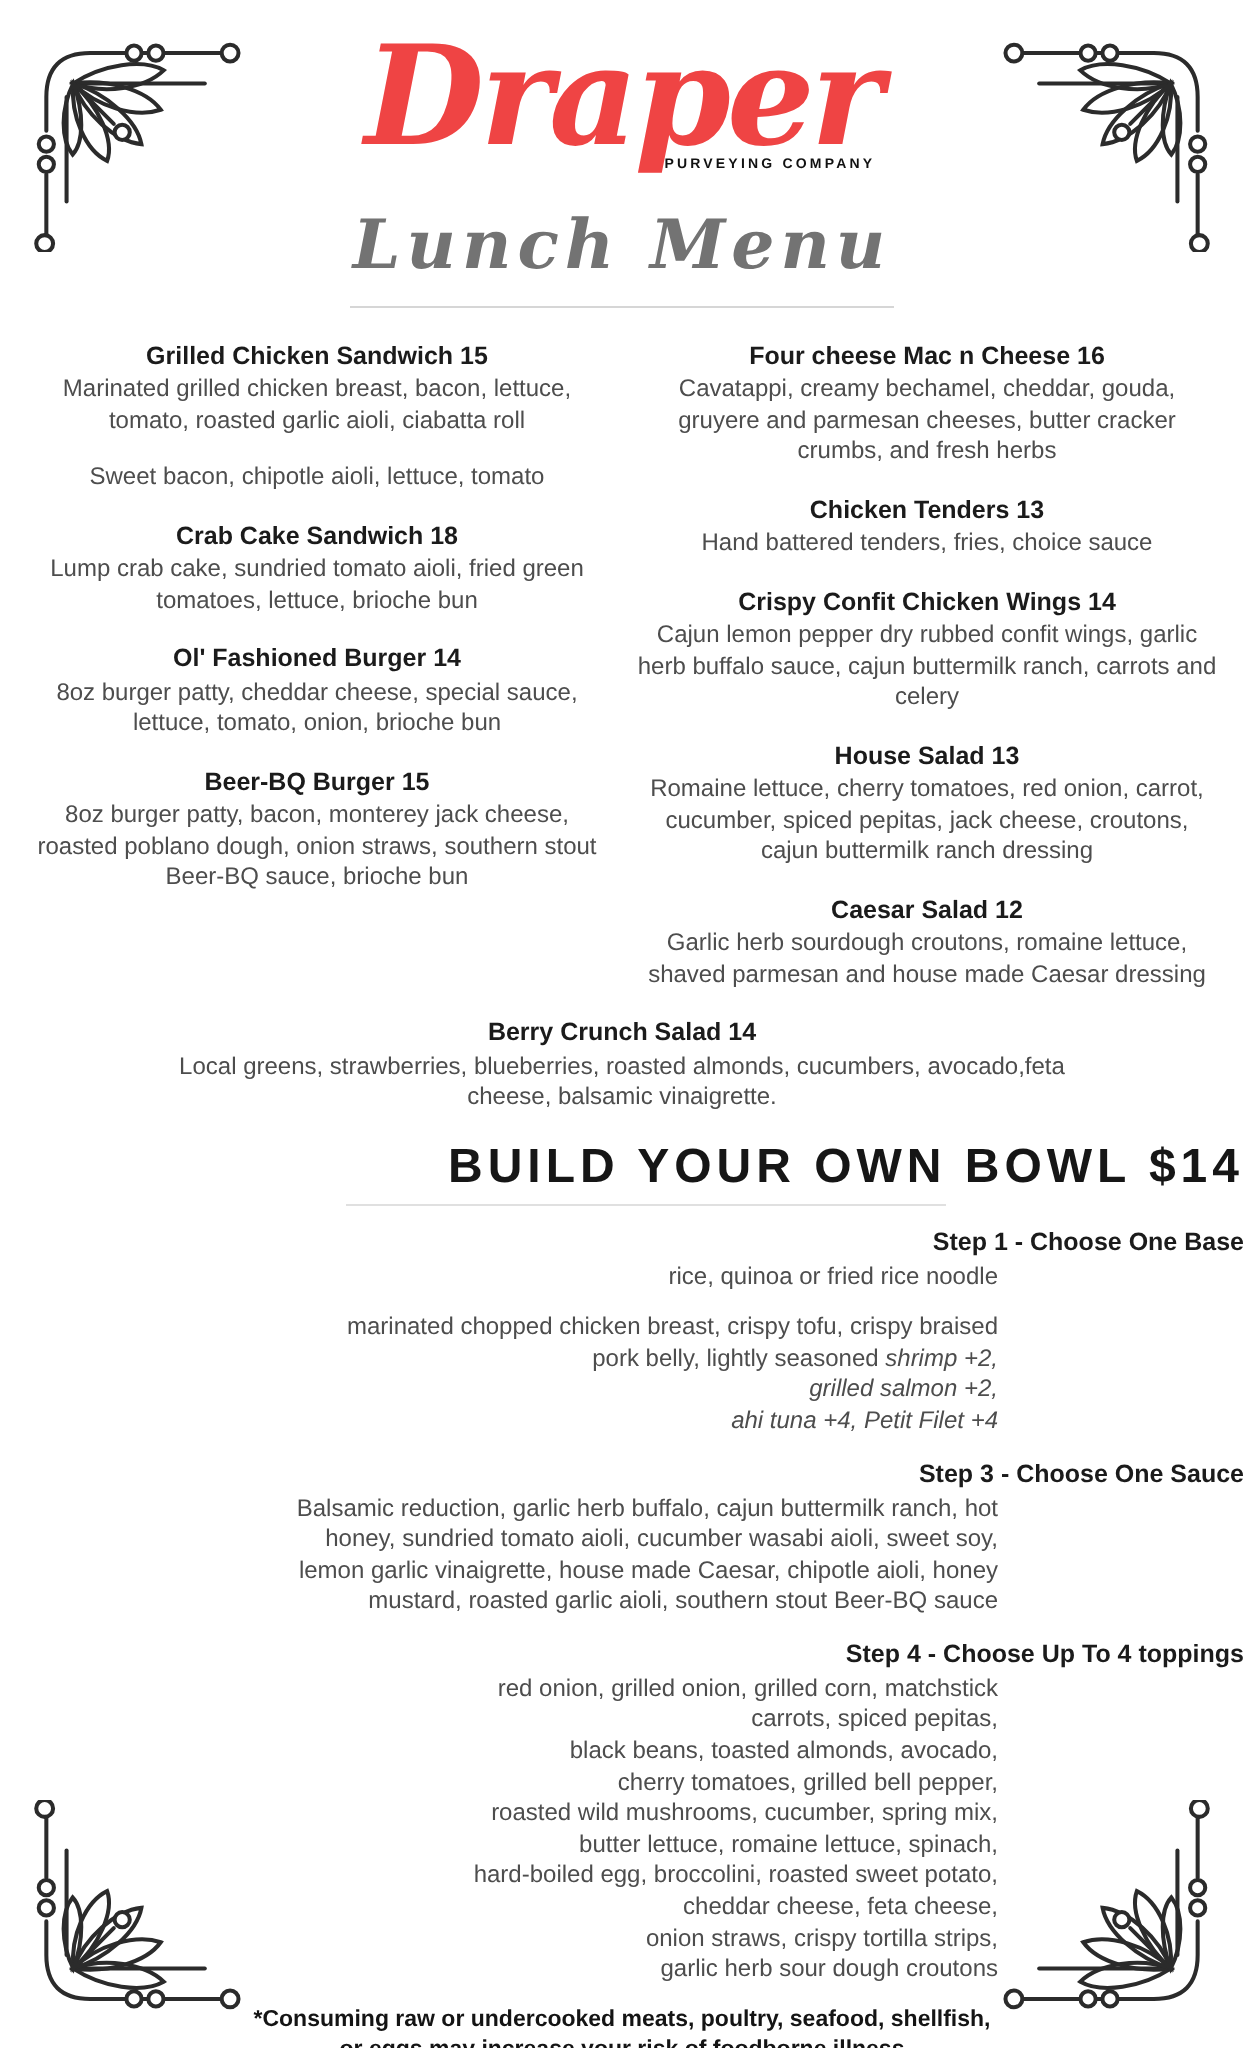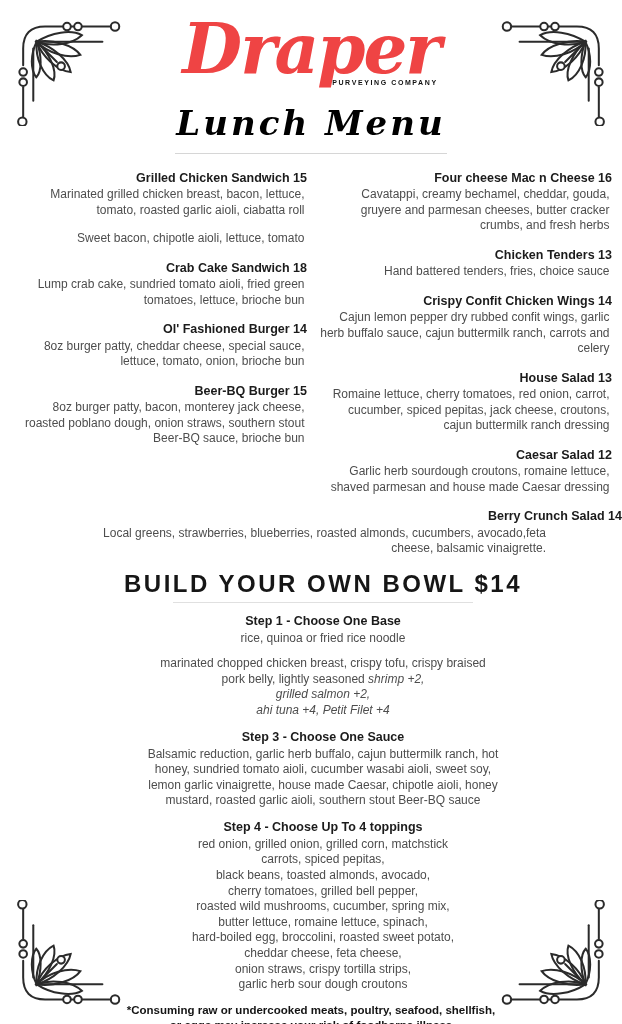--- a/index.html
+++ b/index.html
@@ -22,37 +22,37 @@
     font-style:italic; font-weight:bold;
     font-size:69px; line-height:1; letter-spacing:-2px; color:#ef4444;
   }
   .brand-tagline {
     font-size:7px; font-weight:bold; letter-spacing:1.6px;
     color:#111; text-align:right; margin-top:-4px; padding-right:2px;
   }
   .page-title {
     font-family:"DejaVu Serif", cursive;
     font-style:italic; font-weight:bold;
-    font-size:34px; letter-spacing:3px; color:#000000; margin-top:14px;
+    font-size:34px; letter-spacing:3px; color:#737373; margin-top:14px;
   }
   .divider { width:272px; height:1px; background:#d6d6d6; margin:10px auto 16px auto; }
 
   .columns {
     display:grid; grid-template-columns:1fr 1fr;
     column-gap:8px; padding:0 10px; position:relative; z-index:2;
   }
-  .menu-item { text-align:right; margin-bottom:13px; }
+  .menu-item { text-align:center; margin-bottom:13px; }
   .item-name { font-size:12.5px; font-weight:bold; color:#1b1b1b; line-height:1.3; }
   .item-desc {
     font-size:12px; color:#4d4d4d; line-height:1.3;
     max-width:292px; margin:1px auto 0 auto;
   }
   .featured .item-desc { max-width:470px; }
 
-  .bowl { text-align:center; margin-top:6px; position:relative; z-index:2;padding-left:24px; }
+  .bowl { text-align:right; margin-top:6px; position:relative; z-index:2;padding-left:24px; }
   .bowl-title {
     font-size:24px; font-weight:bold; letter-spacing:2.5px; color:#161616;
   }
   .bowl-underline { width:300px; height:1px; background:#e0e0e0; margin:4px auto 10px auto; }
   .step { margin-bottom:10px; }
   .step-title { font-size:12.5px; font-weight:bold; color:#1b1b1b; line-height:1.35; }
   .step-desc {
     font-size:12px; color:#4d4d4d; line-height:1.3;
     max-width:352px; margin:1px auto 0 auto;
   }

